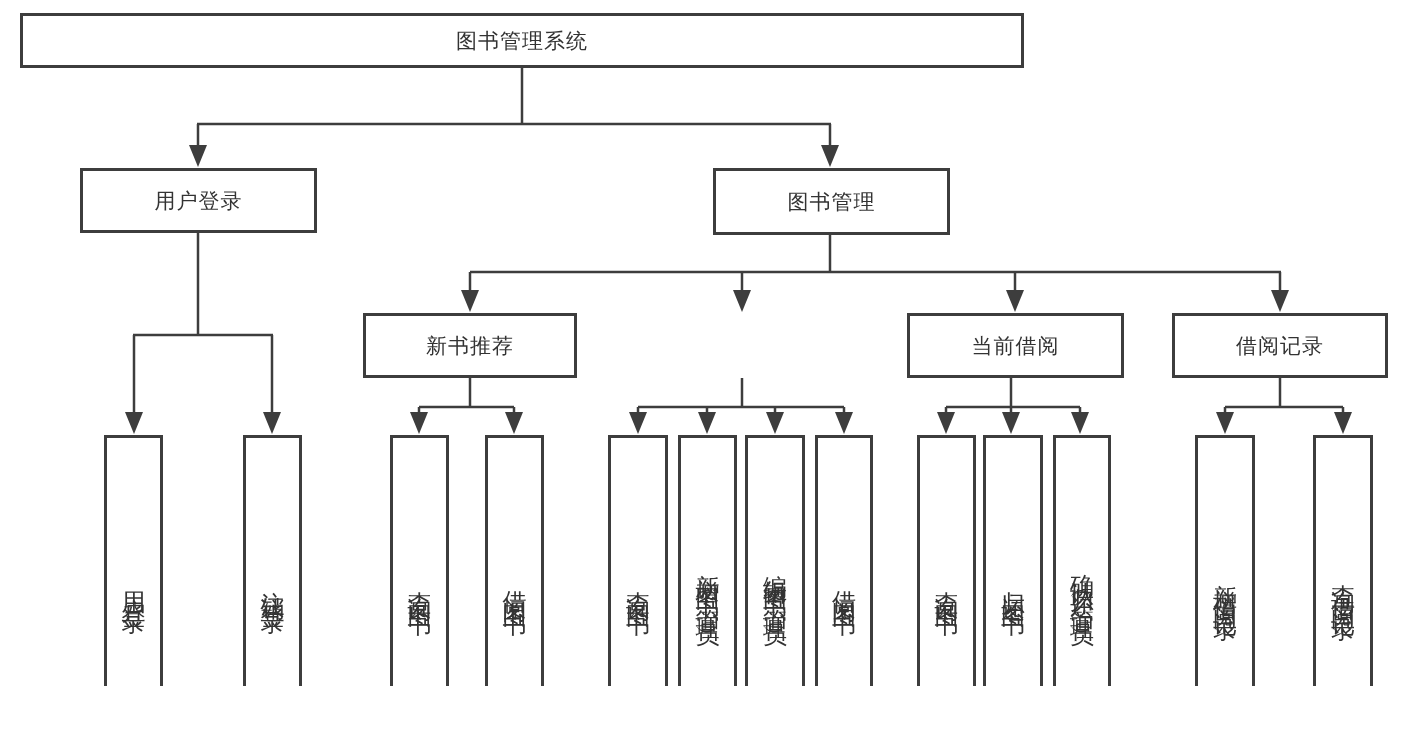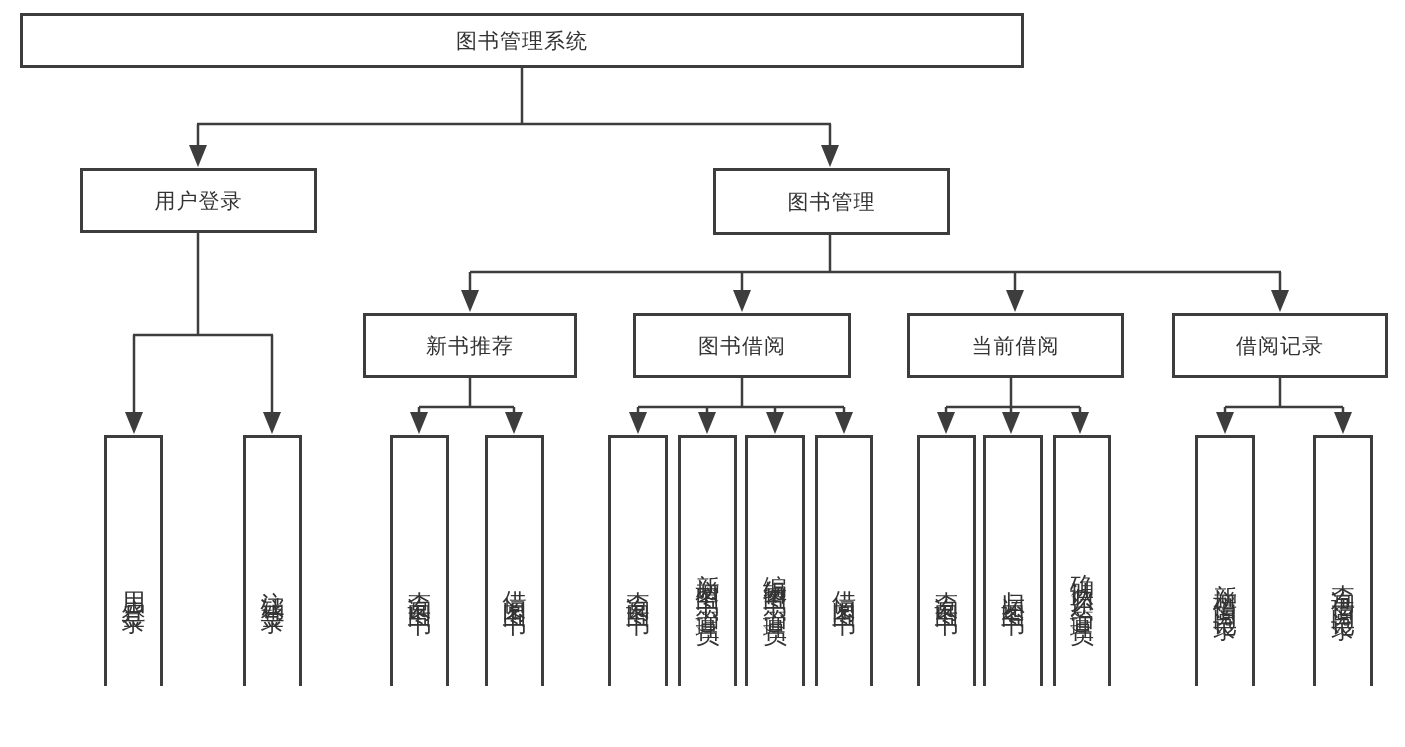--- a/index.html
+++ b/index.html
@@ -117,21 +117,20 @@
       <polygon points="1343,434 1334,412 1352,412"></polygon>
     </g>
   </svg>
 
   <div class="box rootbox" style="left:20px;top:13px;width:1004px;height:55px">图书管理系统</div>
 
   <div class="box hbox" style="left:80px;top:168px;width:237px;height:65px">用户登录</div>
   <div class="box hbox" style="left:363px;top:313px;width:214px;height:65px">新书推荐</div>
 
   <div class="box hbox" style="left:713px;top:168px;width:237px;height:67px">图书管理</div>
-  <div class="box hbox" style="left:633px;top:313px;width:218px;height:65px">图书借阅</div>
   <div class="box hbox" style="left:1172px;top:313px;width:216px;height:65px">借阅记录</div>
   <div class="box hbox" style="left:907px;top:313px;width:217px;height:65px">当前借阅</div>
 
   <div class="box vbox" style="left:104px;top:435px;width:59px;height:302px">用户登录</div>
   <div class="box vbox" style="left:243px;top:435px;width:59px;height:302px">注销登录</div>
 
   <div class="box vbox" style="left:390px;top:435px;width:59px;height:302px">查询图书</div>
   <div class="box vbox" style="left:485px;top:435px;width:59px;height:302px">借阅图书</div>
 
   <div class="box vbox" style="left:608px;top:435px;width:60px;height:302px">查询图书</div>

